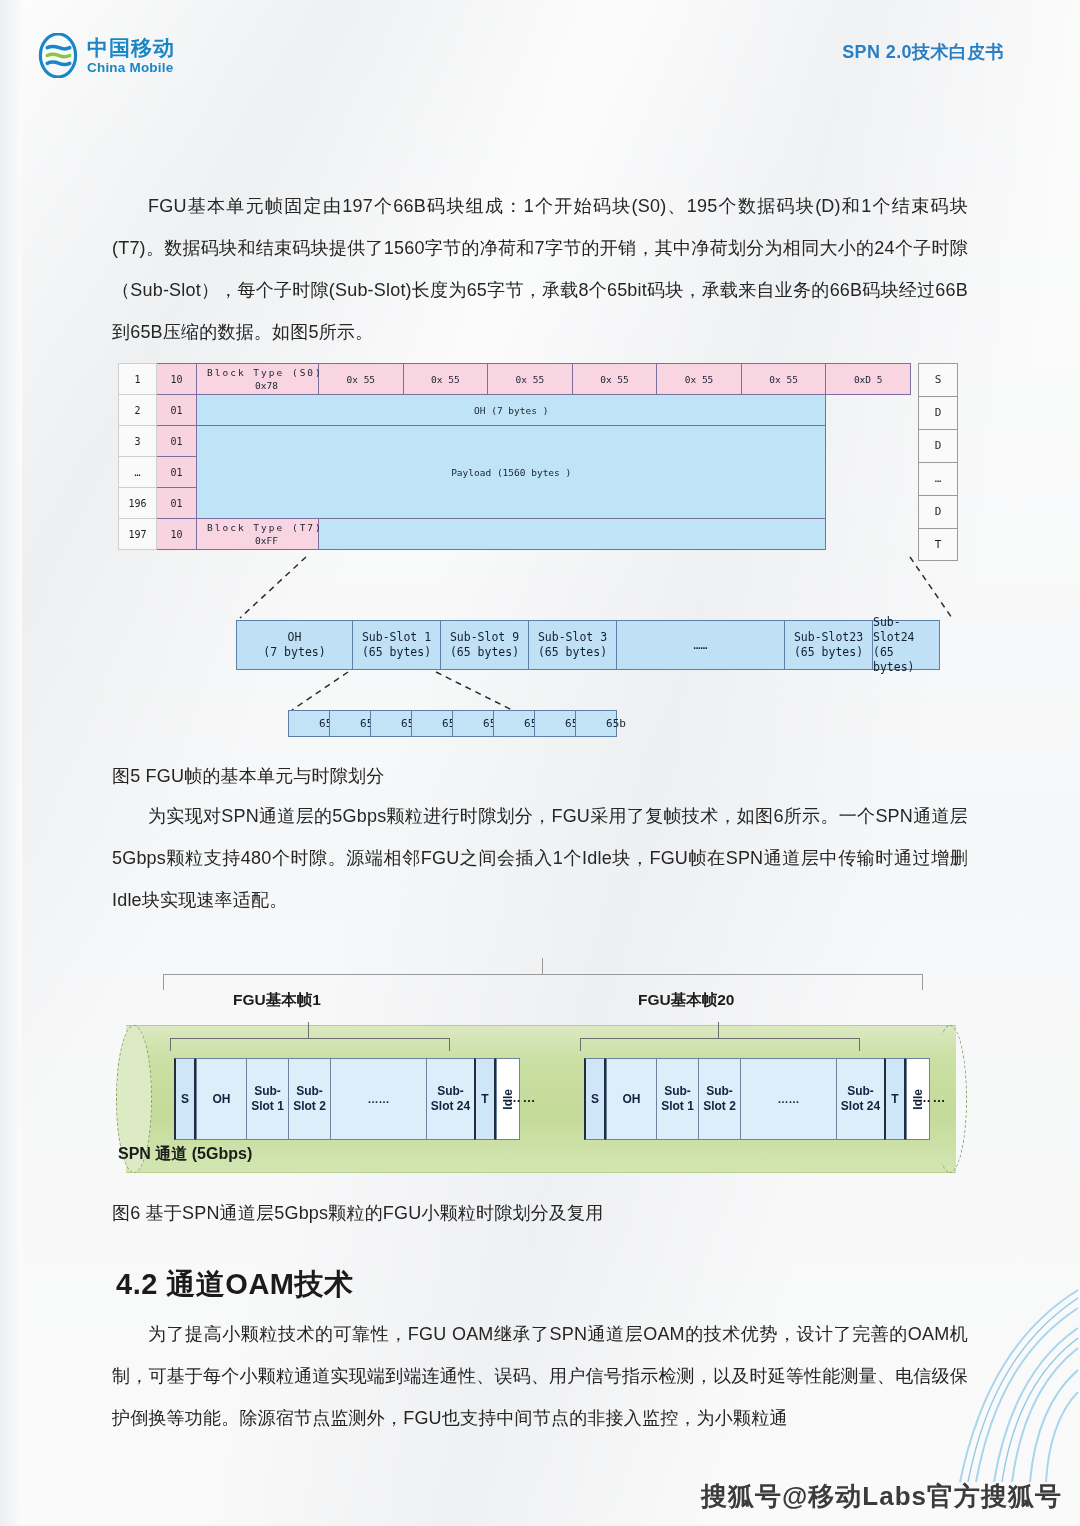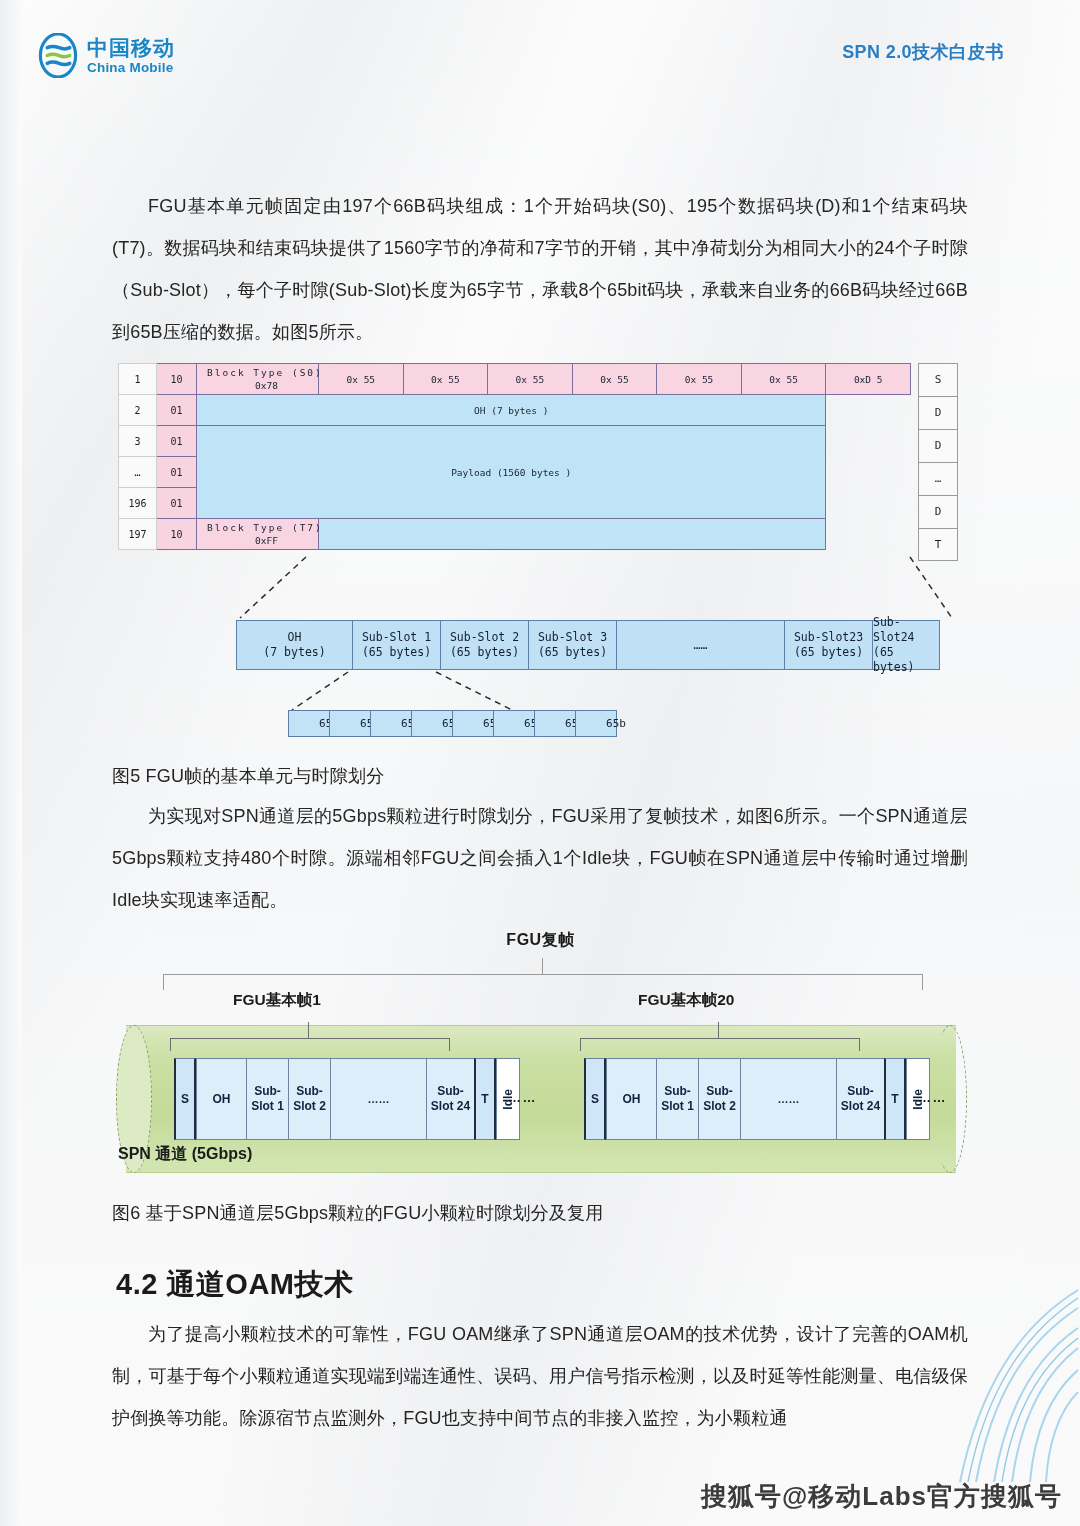--- a/index.html
+++ b/index.html
@@ -198,21 +198,21 @@
 <div class="subslot">
   <div class="cell" style="width:116px">
     <span>OH</span>
     <span>(7 bytes)</span>
   </div>
   <div class="cell" style="width:88px">
     <span>Sub-Slot 1</span>
     <span>(65 bytes)</span>
   </div>
   <div class="cell" style="width:88px">
-    <span>Sub-Slot 2</span>
+    <span>Sub-Slot 9</span>
     <span>(65 bytes)</span>
   </div>
   <div class="cell" style="width:88px">
     <span>Sub-Slot 3</span>
     <span>(65 bytes)</span>
   </div>
   <div class="cell" style="width:168px">
     <span>……</span>
   </div>
   <div class="cell" style="width:88px">
@@ -237,21 +237,20 @@
 </div>
 
 <div class="content" style="top:755px;">
   <p class="para caption" style="text-indent:0">图5  FGU帧的基本单元与时隙划分</p>
 </div>
 <div class="content" style="top:795px;">
   <p class="para">为实现对SPN通道层的5Gbps颗粒进行时隙划分，FGU采用了复帧技术，如图6所示。一个SPN通道层5Gbps颗粒支持480个时隙。源端相邻FGU之间会插入1个Idle块，FGU帧在SPN通道层中传输时通过增删Idle块实现速率适配。</p>
 </div>
 
 <div class="fig6">
-  <div class="fgu-multi-label">FGU复帧</div>
   <div class="brace-tick"></div>
   <div class="brace-top"></div>
   <div class="frame-label" style="left:115px">FGU基本帧1</div>
   <div class="frame-label" style="left:520px">FGU基本帧20</div>
 
   <div class="cyl"></div>
   <div class="cyl-cap-r"></div>
   <div class="cyl-cap"></div>
 
   <div class="sub-tick" style="left:190px"></div>

